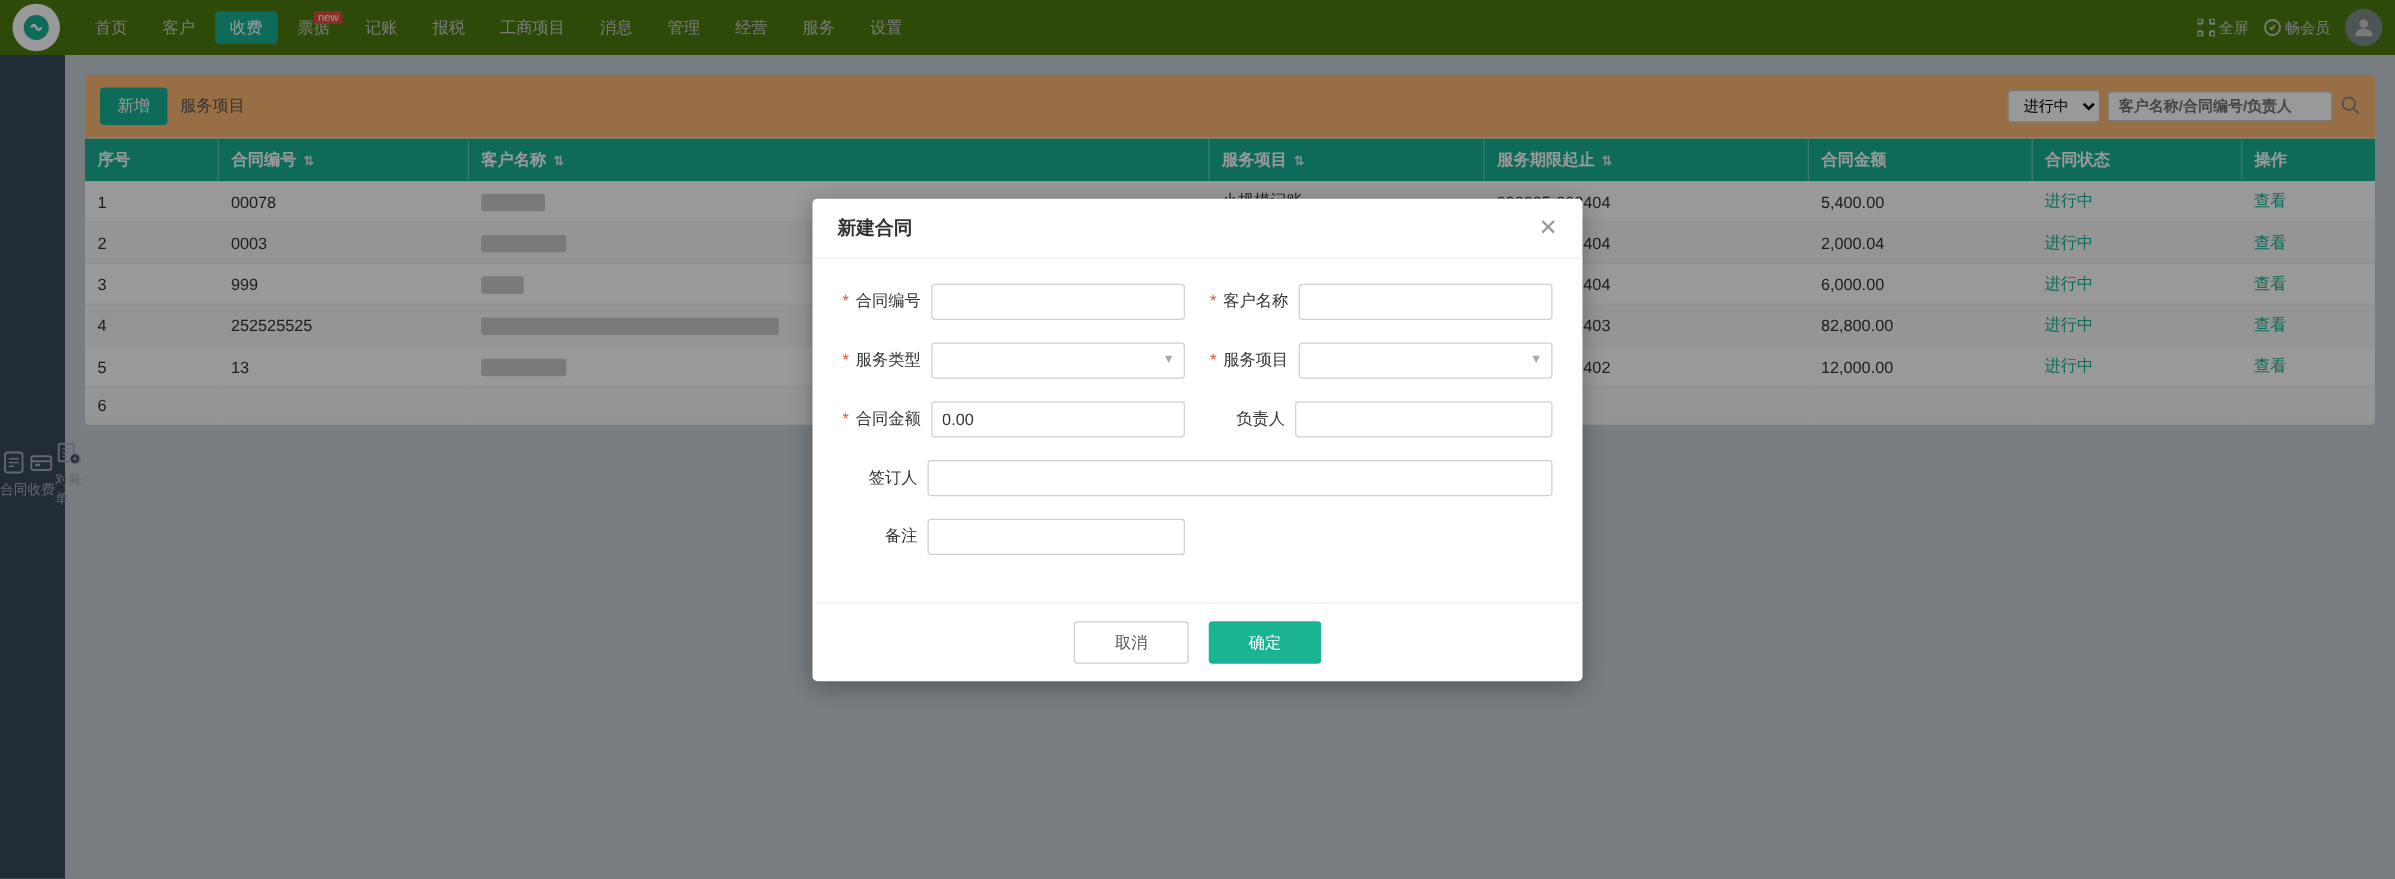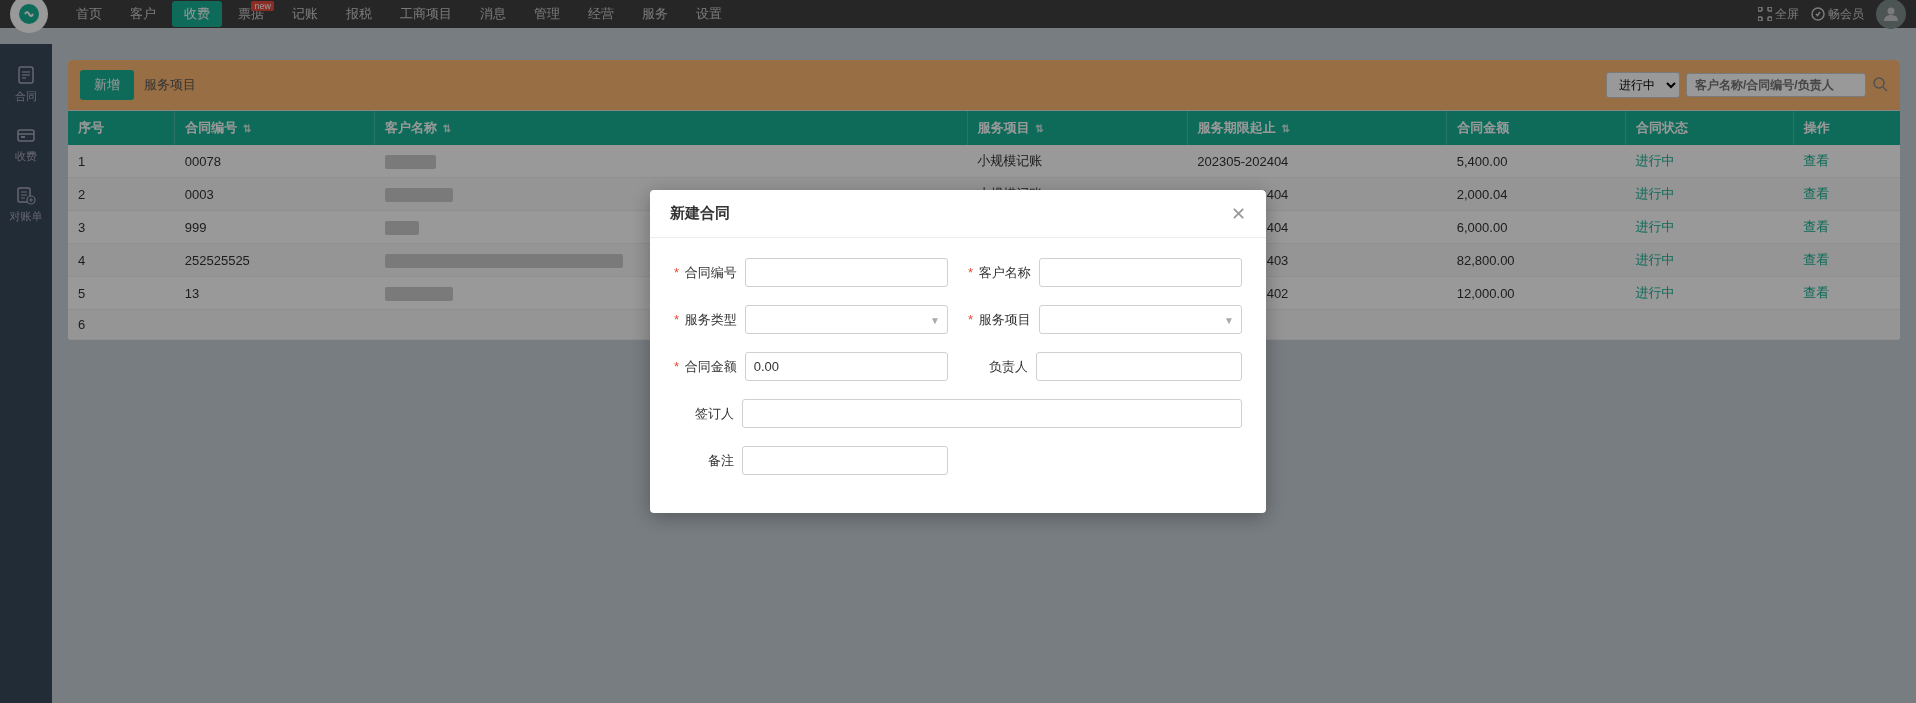--- a/index.html
+++ b/index.html
@@ -1,21 +1,21 @@
 <!DOCTYPE html>
 <html><head>
   <meta charset="utf-8">
   <style>
     * { box-sizing: border-box; margin: 0; padding: 0; }
     body { font-family: 'Microsoft YaHei', sans-serif; font-size: 13px; background: #c8d0d8; overflow: hidden; }
 
     
     .top-nav {
-      height: 28px;
-      background: #404040;
+      height: 44px;
+      background: #4d7c0f;
       display: flex;
       align-items: center;
       padding: 0 10px;
       color: #ccc;
       position: fixed;
       top: 0; left: 0; right: 0;
       z-index: 100;
     }
     .top-nav .logo {
       width: 38px; height: 38px;
@@ -57,21 +57,21 @@
       cursor: pointer;
     }
 
     
     .sidebar {
       position: fixed;
       top: 44px; left: 0; bottom: 0;
       width: 52px;
       background: #3a4a5c;
       display: flex;
-      flex-direction: column;
+      flex-direction: row;
       align-items: center;
       padding-top: 10px;
       z-index: 99;
     }
     .sidebar-item {
       display: flex; flex-direction: column; align-items: center;
       padding: 10px 0;
       color: #aab;
       cursor: pointer;
       width: 100%;
@@ -534,14 +534,18 @@
       <div class="form-row">
         <div class="form-field">
           <span class="form-label">
             <span>备注</span>
           </span>
           <input class="form-input" type="text" style="width: calc(100% + 0px);">
         </div>
         <div class="form-field" style="flex:1"></div>
       </div>
     </div>
+    <div class="modal-footer">
+      <button class="btn-cancel">取消</button>
+      <button class="btn-confirm">确定</button>
+    </div>
   </div>
 </div>
 
 </body></html>

